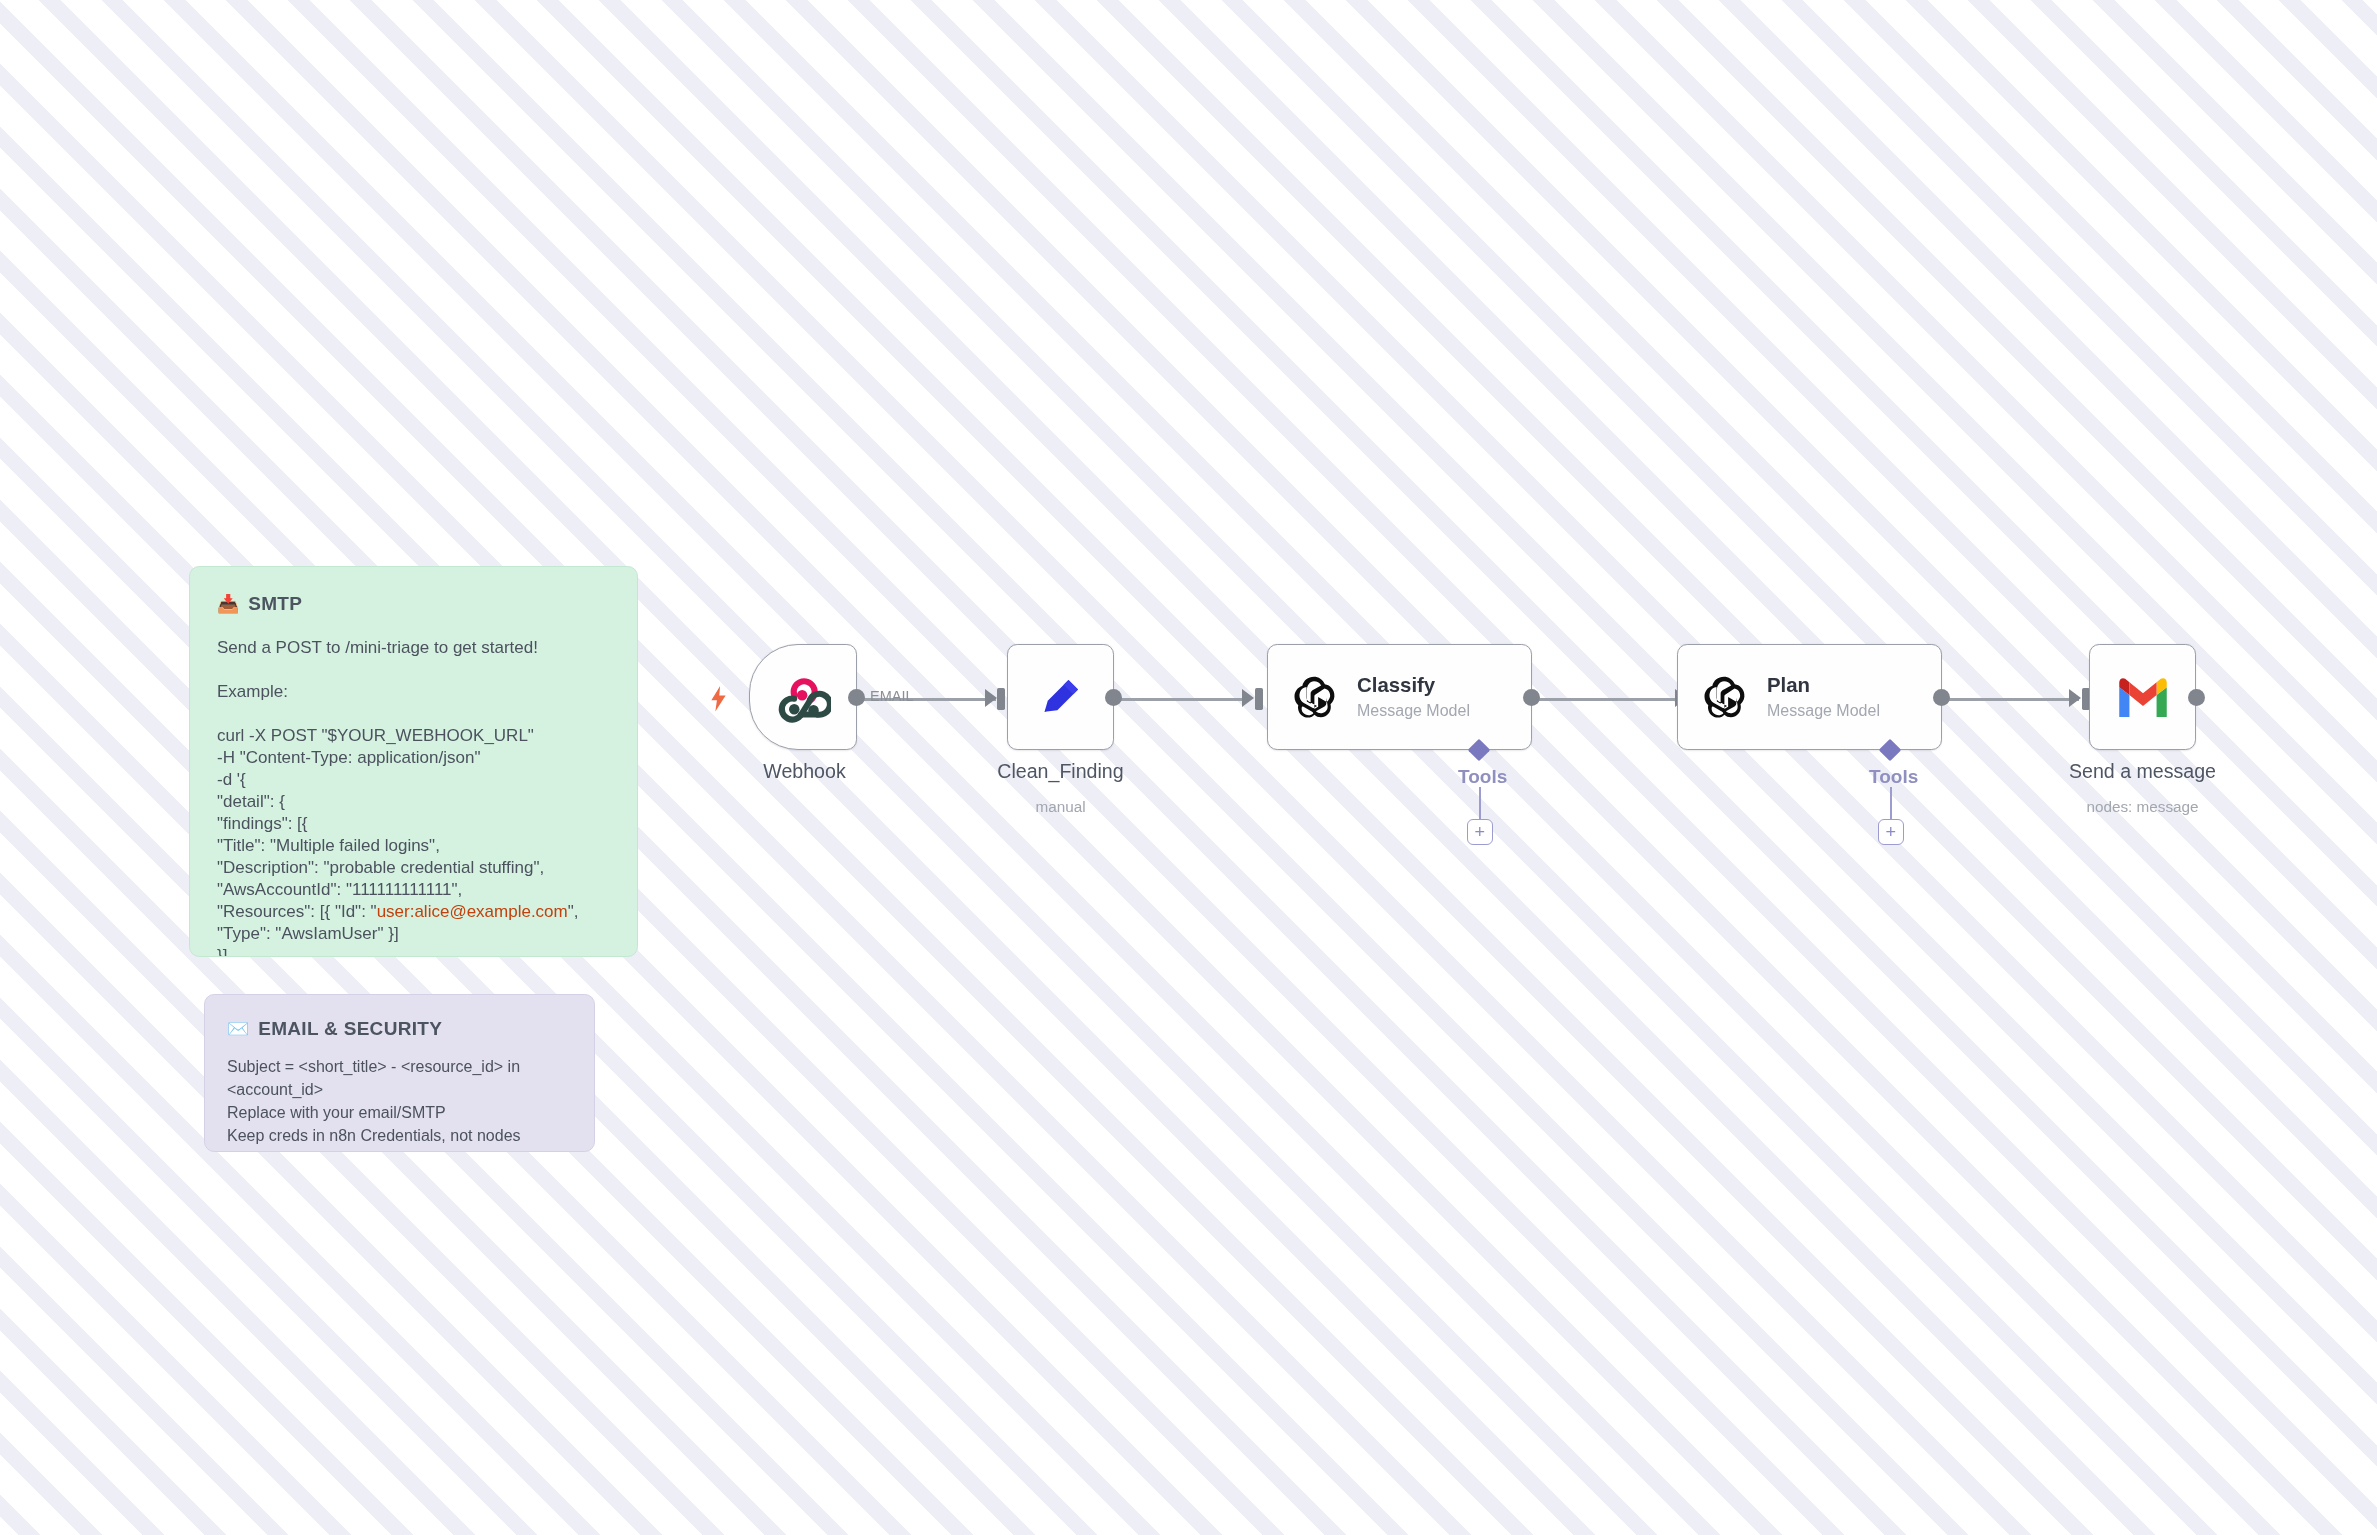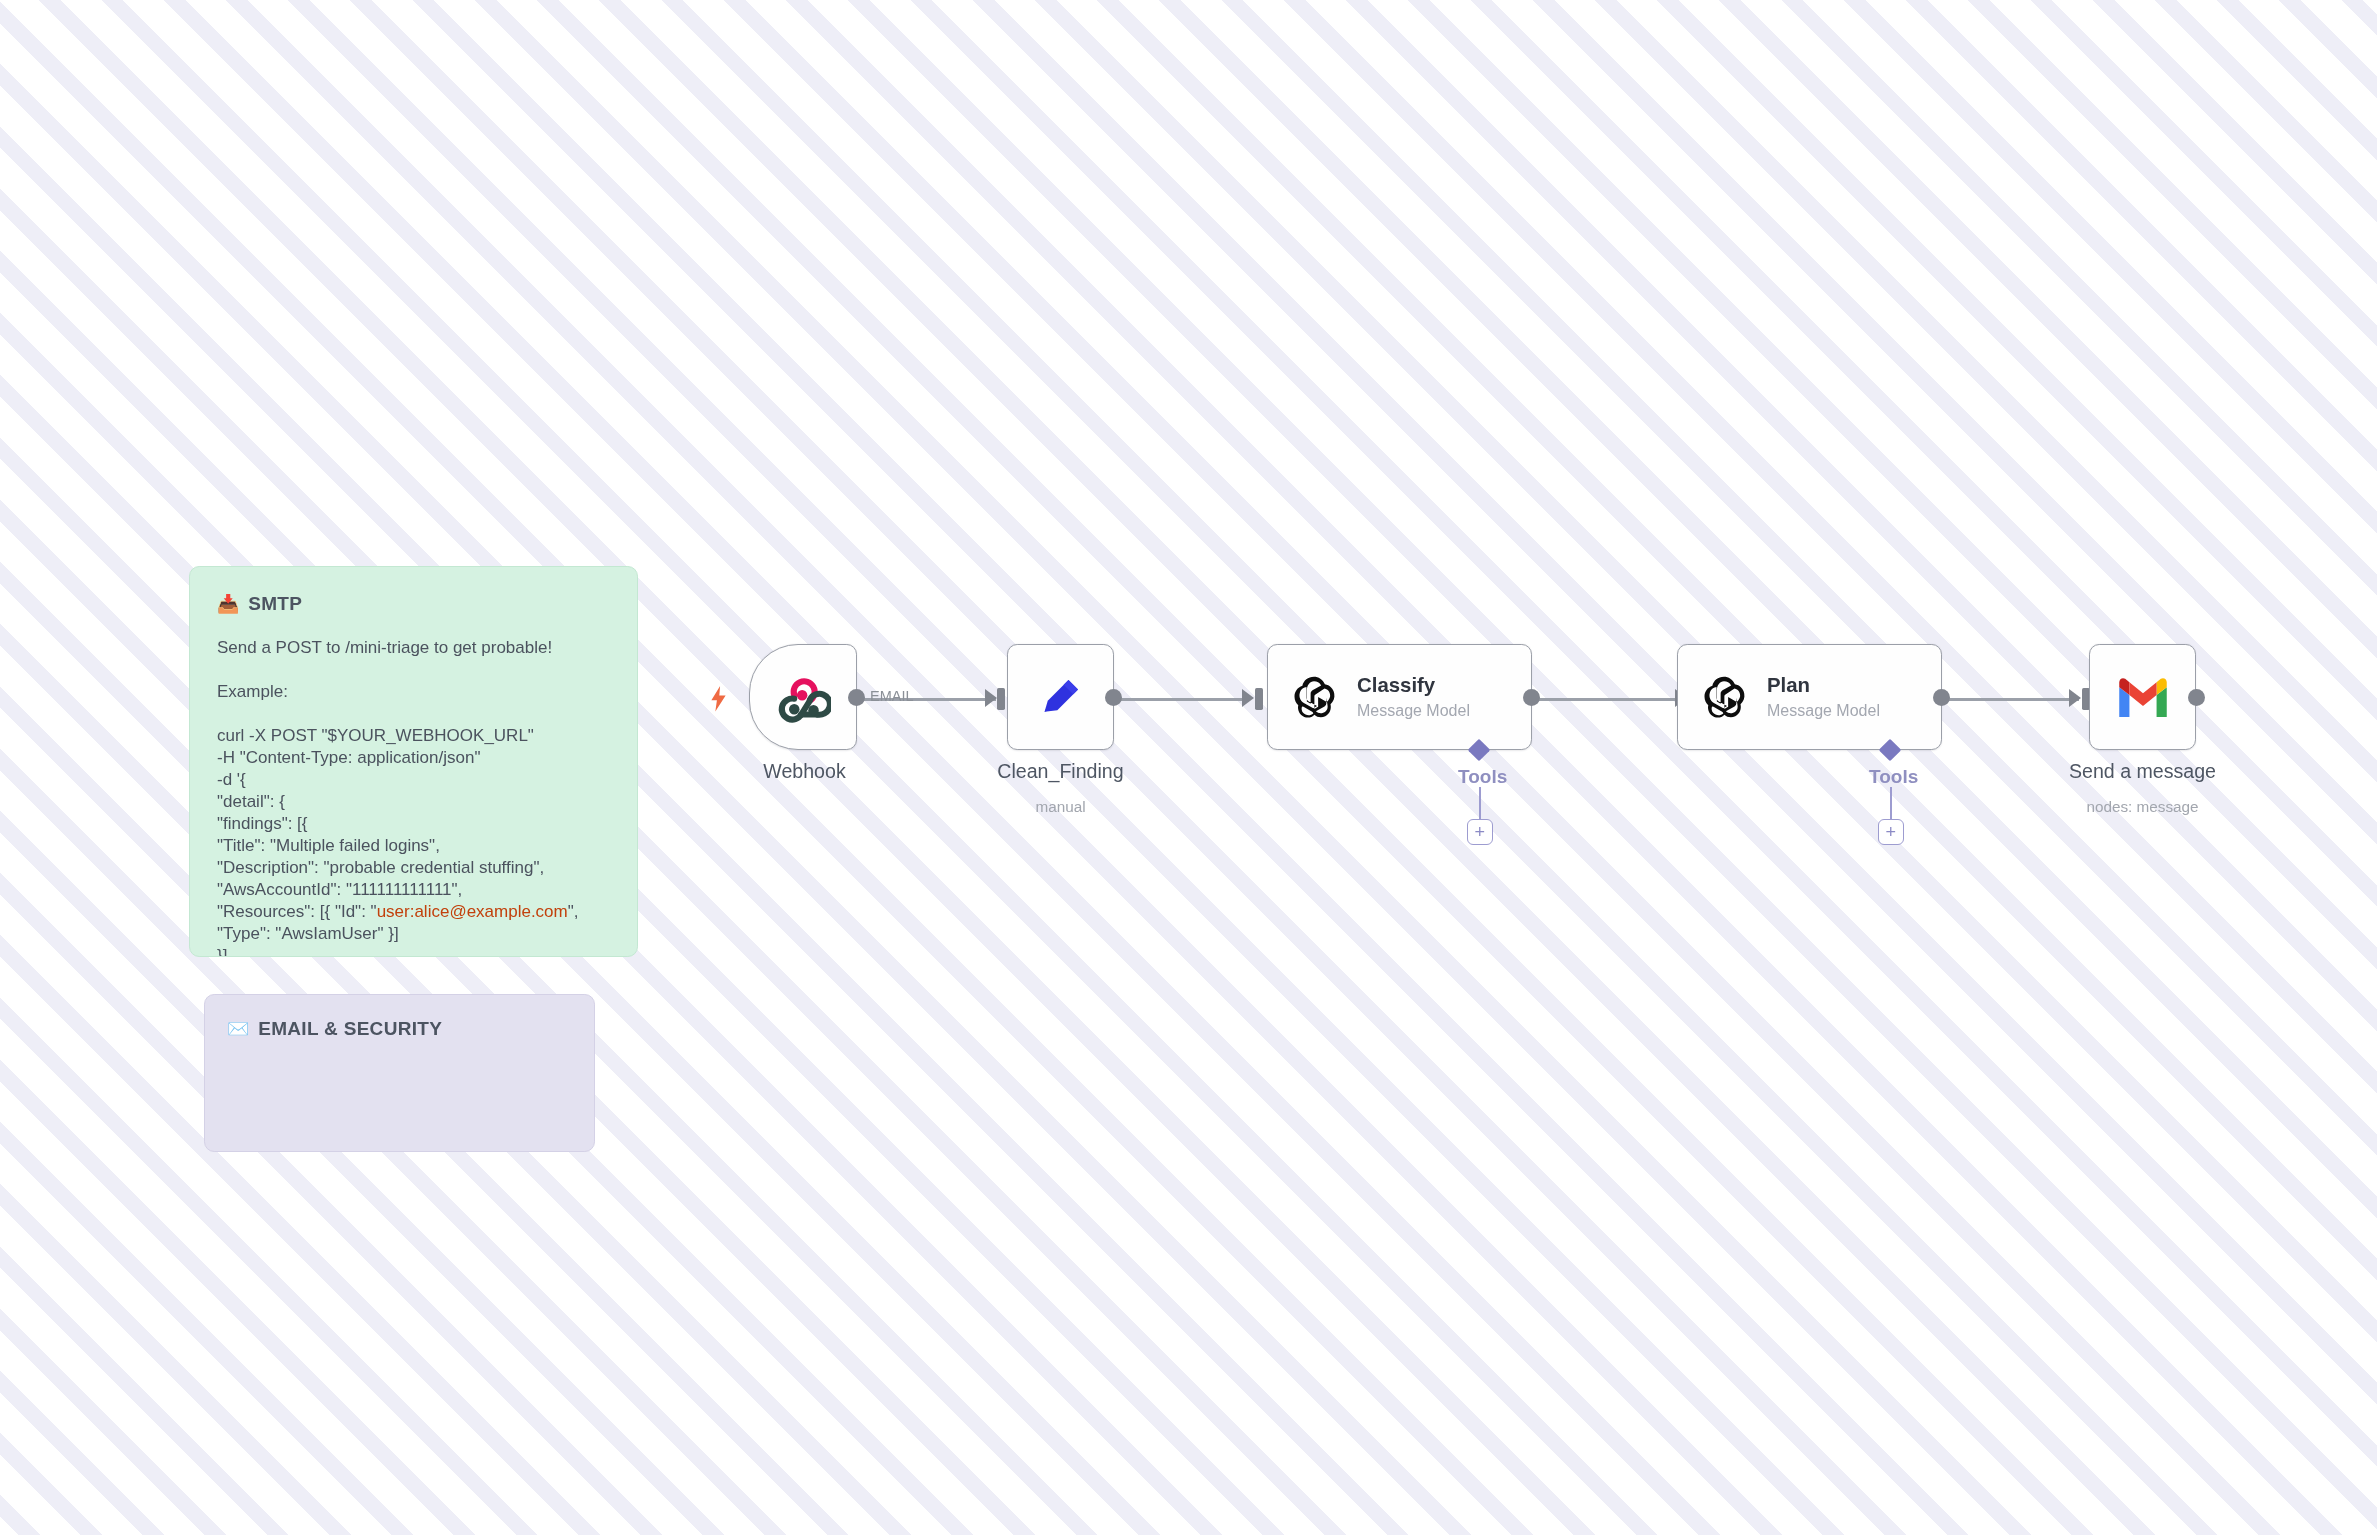--- a/index.html
+++ b/index.html
@@ -205,21 +205,21 @@
 <body>
 
 <div id="canvas">
 
   <div class="sticky sticky-green" style="left:189px; top:566px; width:449px; height:391px;">
     <div class="note-green-body">
       <div class="sticky-head">
         <span class="emoji">📥</span>
         <span>SMTP</span>
       </div>
-      <p class="para">Send a POST to /mini-triage to get probable!</p>
+      <p class="para">Send a POST to /mini-triage to get started!</p>
       <p class="para">Example:</p>
       <p class="code"><span>curl -X POST "$YOUR_WEBHOOK_URL"
 -H "Content-Type: application/json"
 -d '{
 "detail": {
 "findings": [{
 "Title": "Multiple failed logins",
 "Description": "probable credential stuffing",
 "AwsAccountId": "111111111111",
 "Resources": [{ "Id": "</span><span class="mail-link">user:alice@example.com</span><span>",
@@ -227,20 +227,24 @@
 }]</span></p>
     </div>
   </div>
 
   <div class="sticky sticky-purple" style="left:204px; top:994px; width:391px; height:158px;">
     <div class="note-purple-body">
       <div class="sticky-head">
         <span class="emoji">✉️</span>
         <span>EMAIL &amp; SECURITY</span>
       </div>
+      <p class="lines">Subject = &lt;short_title&gt; - &lt;resource_id&gt; in
+&lt;account_id&gt;
+Replace with your email/SMTP
+Keep creds in n8n Credentials, not nodes</p>
     </div>
   </div>
 
   <div class="bolt" style="left:709px; top:686px;">
     <svg class="icon-svg" width="19" height="25.5" viewBox="0 0 24 32" aria-hidden="true">
       <path d="M14 0 L3 18 H10 L8 32 L21 12 H13 Z" fill="#ef6a43"></path>
     </svg>
   </div>
 
   <div class="wire" style="left:862px; top:698px; width:134px;"></div>

